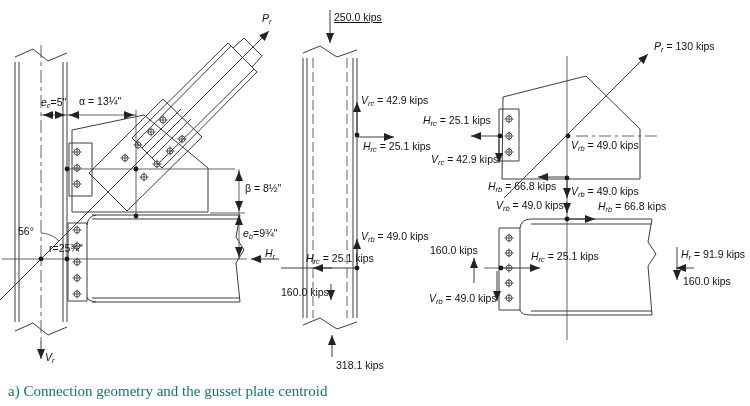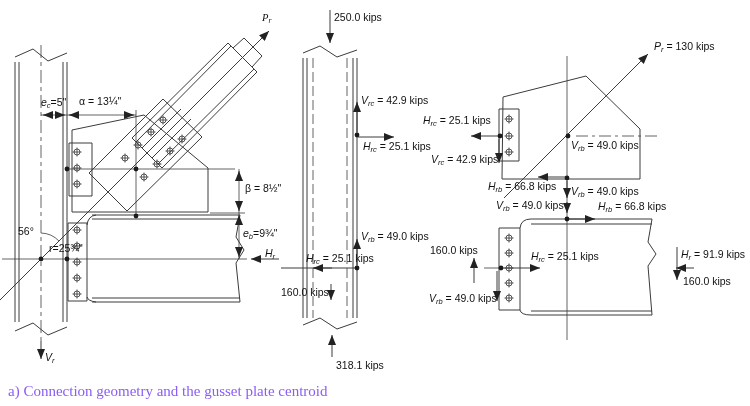--- a/index.html
+++ b/index.html
@@ -4,21 +4,21 @@
 <style>
   html,body{margin:0;padding:0;background:#fff;}
   .stage{position:relative;width:750px;height:406px;background:#fff;overflow:hidden;
          font-family:"Liberation Sans",sans-serif;}
   .stage svg{position:absolute;left:0;top:0;}
   #labels{position:absolute;left:0;top:0;width:750px;height:406px;}
   .lbl{position:absolute;font:10.5px "Liberation Sans",sans-serif;color:#111;
        white-space:nowrap;line-height:1;}
   .lbl i{font-style:italic;}
   .lbl sub{font-size:7.5px;font-style:italic;vertical-align:-2px;line-height:0;}
-  .cap{position:absolute;font:15px "Liberation Serif",serif;color:#8b5cf6;white-space:nowrap;}
+  .cap{position:absolute;font:15px "Liberation Serif",serif;color:#0f766e;white-space:nowrap;}
   line,path,rect,polyline{vector-effect:non-scaling-stroke;}
 </style>
 </head>
 <body>
 
 <div class="stage">
 
 <svg width="750" height="406" viewBox="0 0 750 406">
   <defs>
     <marker id="ah" markerUnits="userSpaceOnUse" markerWidth="10" markerHeight="8" refX="10" refY="4" orient="auto">
@@ -232,30 +232,30 @@
         <circle cx="357" cy="268" r="2.4"></circle>
         <circle cx="500" cy="136" r="2.4"></circle>
         <circle cx="568" cy="136" r="2.4"></circle>
         <circle cx="567" cy="178" r="2.4"></circle>
         <circle cx="567" cy="219" r="2.4"></circle>
         <circle cx="501" cy="268" r="2.4"></circle>
       </g>
 </svg>
 
 <div id="labels">
-      <div class="lbl" style="left: 262px; top: 13px; font-family: Liberation Serif, serif;"><i>P</i><sub>r</sub></div>
+      <div class="lbl" style="left: 262px; top: 13px;"><i>P</i><sub>r</sub></div>
       <div class="lbl" style="left: 41px; top: 97px;"><i>e</i><sub>c</sub><span>=5"</span></div>
       <div class="lbl" style="left: 79px; top: 96px;"><span>α = 13¼"</span></div>
       <div class="lbl" style="left: 245px; top: 183px;"><span>β = 8½"</span></div>
       <div class="lbl" style="left: 243px; top: 228px;"><i>e</i><sub>b</sub><span>=9¾"</span></div>
       <div class="lbl" style="left: 49px; top: 243px;"><span>r=25¾"</span></div>
       <div class="lbl" style="left: 18px; top: 226px;"><span>56°</span></div>
       <div class="lbl" style="left: 265px; top: 248px;"><i>H</i><sub>r</sub></div>
       <div class="lbl" style="left: 45px; top: 352px;"><i>V</i><sub>r</sub></div>
-      <div class="lbl" style="left: 334px; top: 12px;"><span>250.0 kips</span></div>
+      <div class="lbl" style="left: 334px; top: 12px; text-decoration: underline;"><span>250.0 kips</span></div>
       <div class="lbl" style="left: 361px; top: 95px;"><i>V</i><sub>rc</sub><span> = 42.9 kips</span></div>
       <div class="lbl" style="left: 363px; top: 141px;"><i>H</i><sub>rc</sub><span> = 25.1 kips</span></div>
       <div class="lbl" style="left: 361px; top: 231px;"><i>V</i><sub>rb</sub><span> = 49.0 kips</span></div>
       <div class="lbl" style="left: 306px; top: 253px;"><i>H</i><sub>rc</sub><span> = 25.1 kips</span></div>
       <div class="lbl" style="left: 281px; top: 287px;"><span>160.0 kips</span></div>
       <div class="lbl" style="left: 336px; top: 360px;"><span>318.1 kips</span></div>
       <div class="lbl" style="left: 654px; top: 41px;"><i>P</i><sub>r</sub><span> = 130 kips</span></div>
       <div class="lbl" style="left: 423px; top: 115px;"><i>H</i><sub>rc</sub><span> = 25.1 kips</span></div>
       <div class="lbl" style="left: 431px; top: 154px;"><i>V</i><sub>rc</sub><span> = 42.9 kips</span></div>
       <div class="lbl" style="left: 571px; top: 140px;"><i>V</i><sub>rb</sub><span> = 49.0 kips</span></div>

